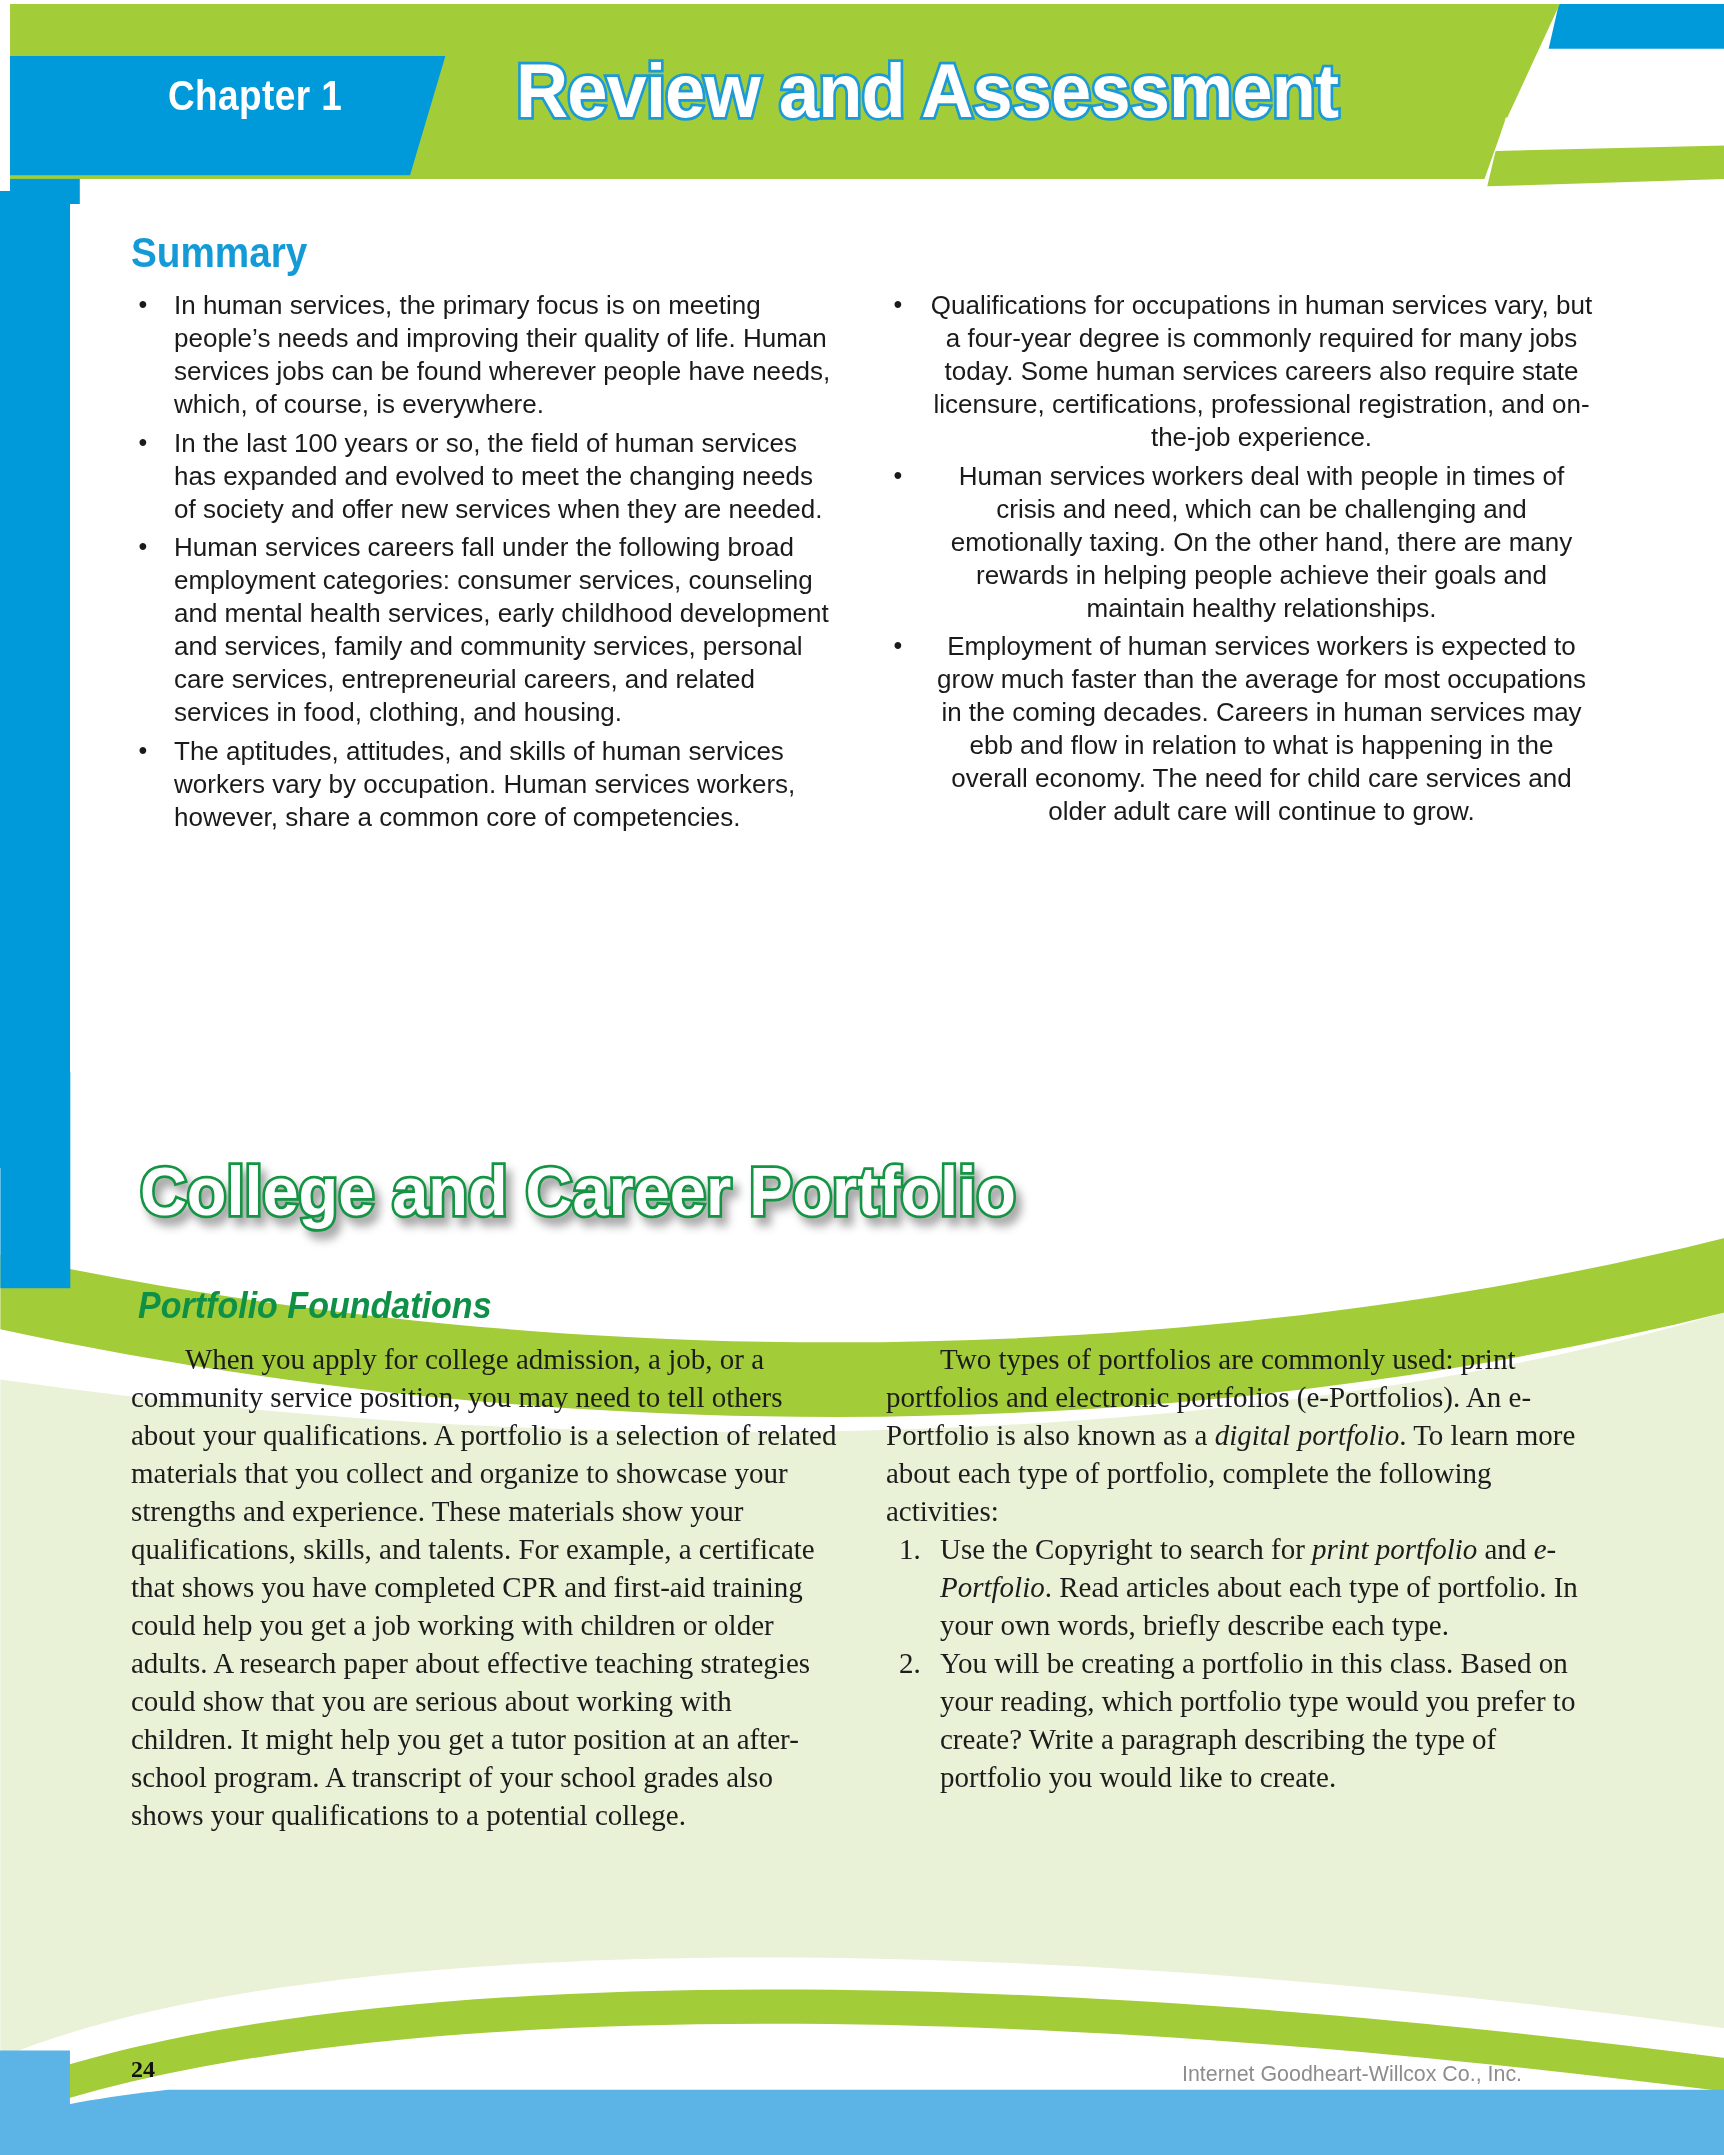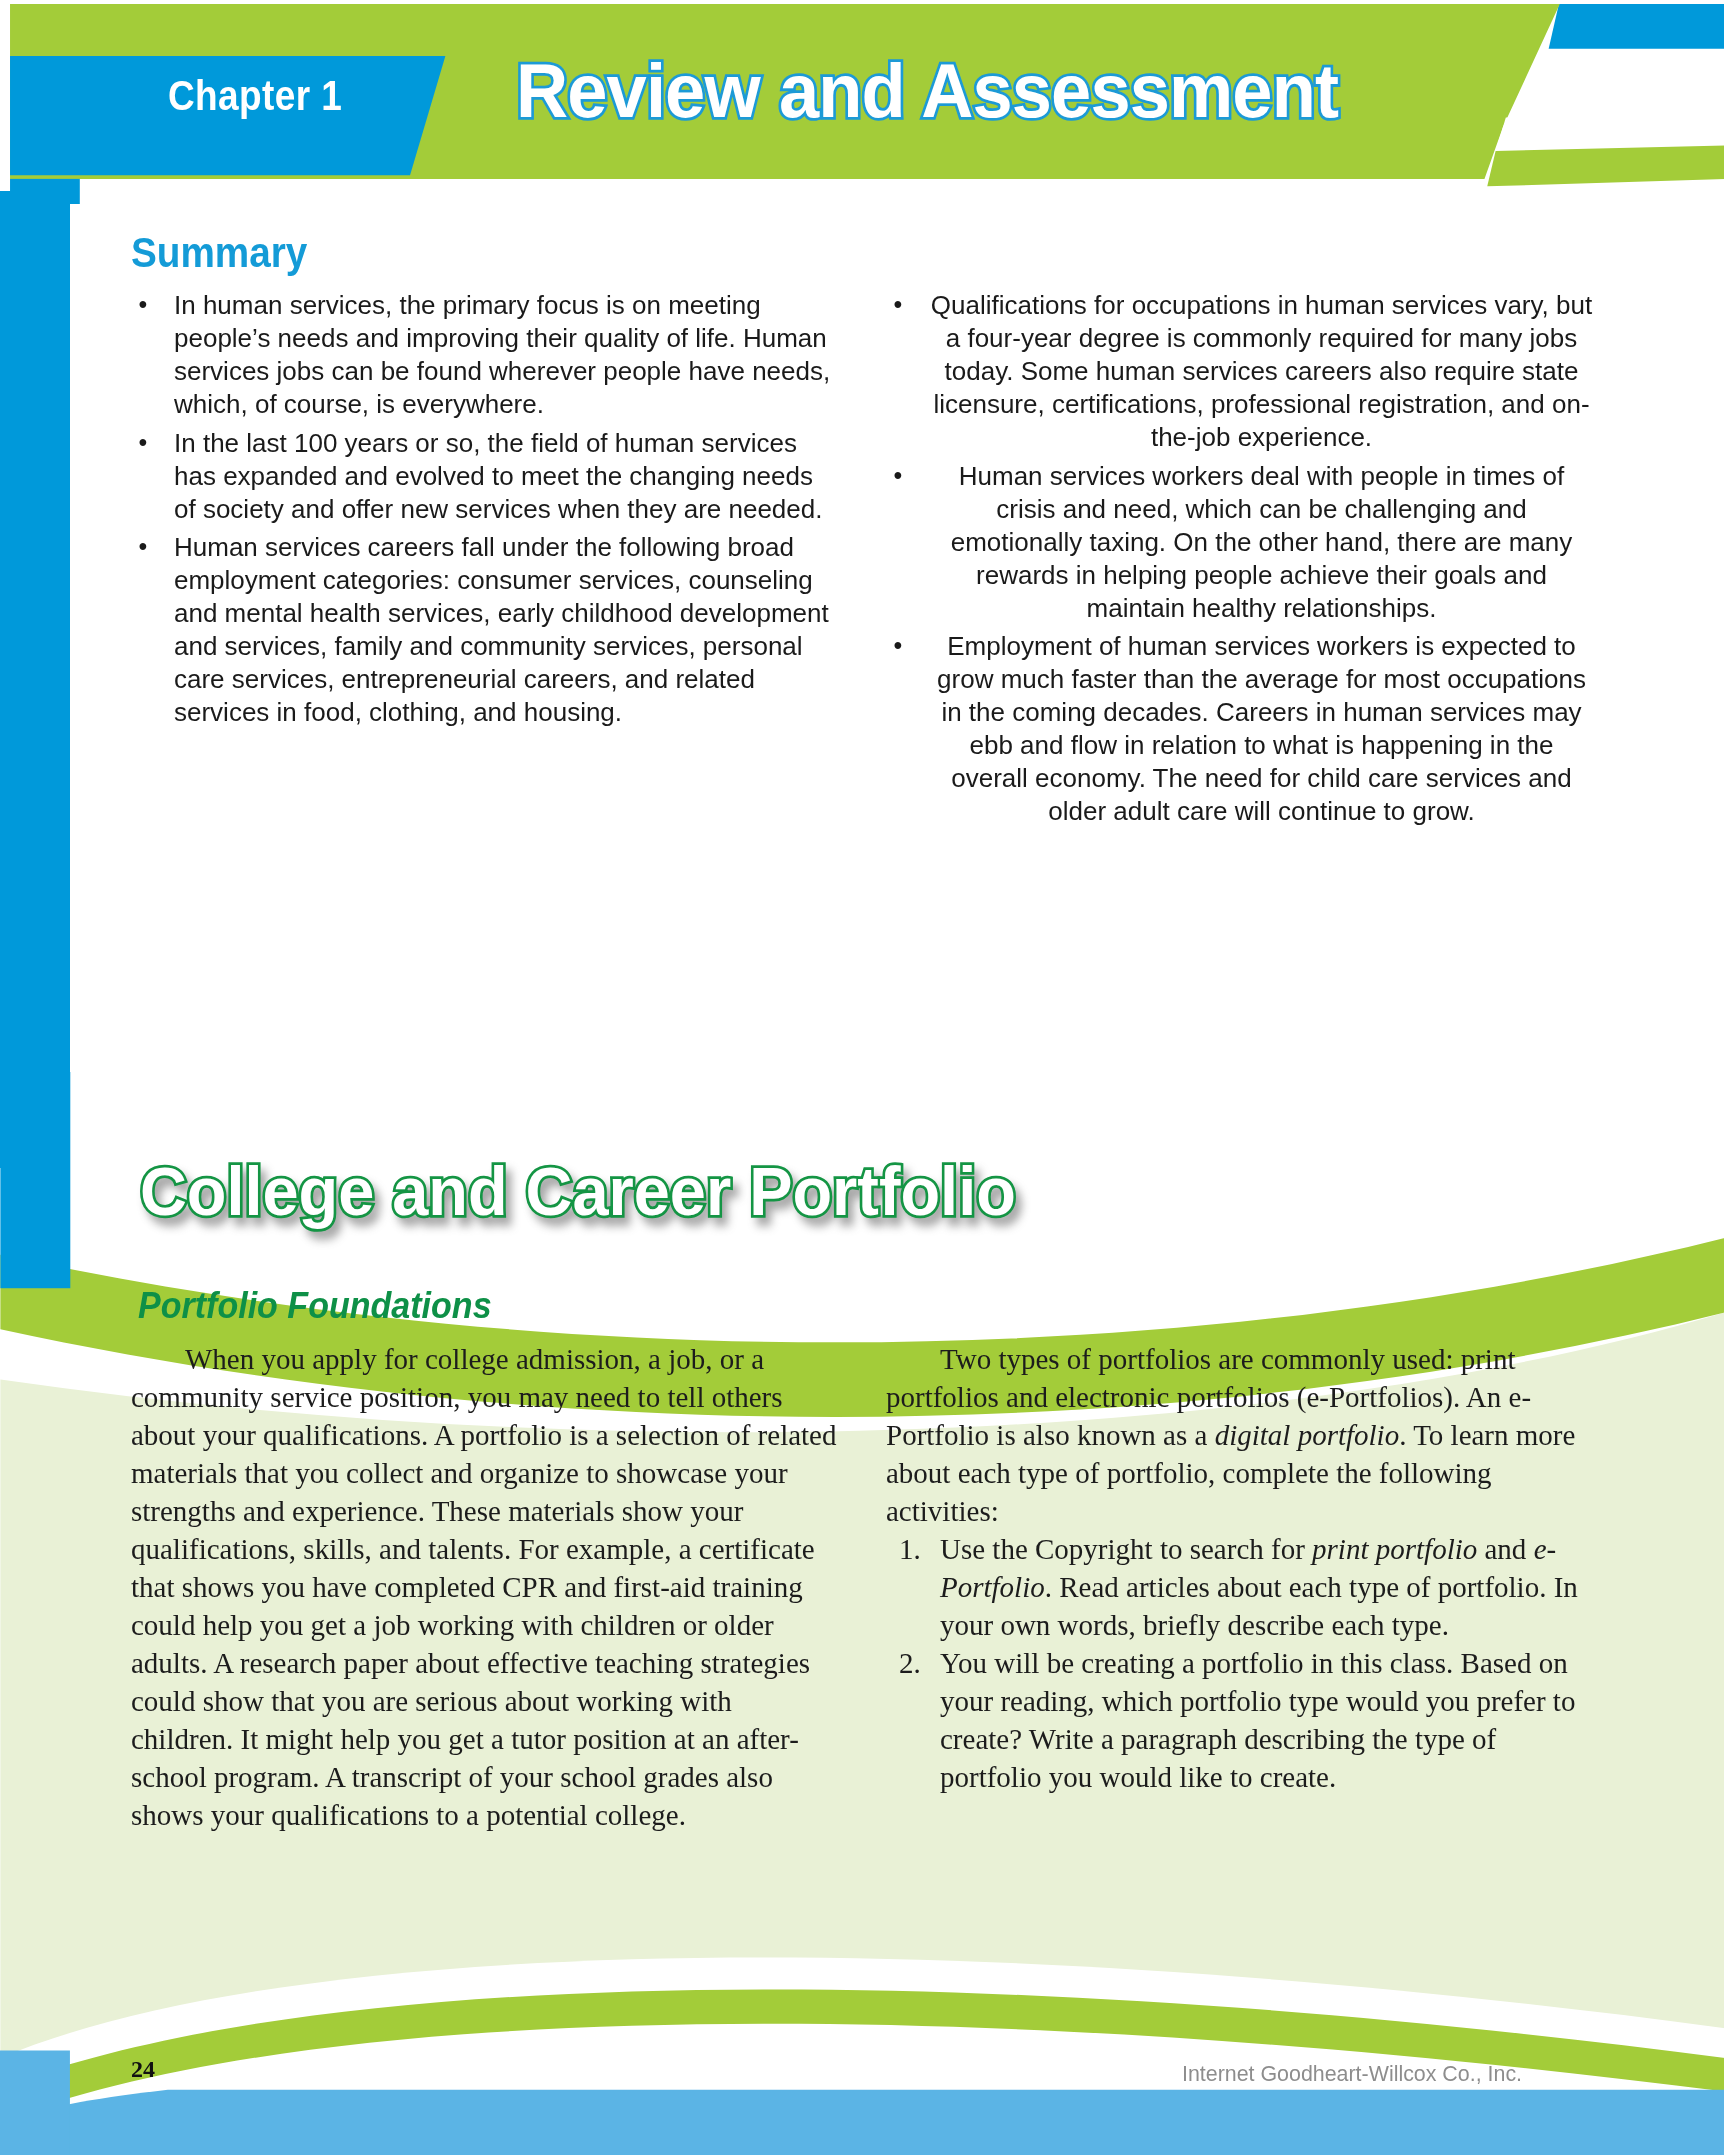--- a/index.html
+++ b/index.html
@@ -139,20 +139,21 @@
   <div class="left-rail"></div>
 
   <div class="summary-sec">
     <div class="summary-head">Summary</div>
     <div class="sum-cols">
       <div class="sum-col left">
         <ul class="bl">
           <li>In human services, the primary focus is on meeting people’s needs and improving their quality of life. Human services jobs can be found wherever people have needs, which, of course, is everywhere.</li>
           <li>In the last 100 years or so, the field of human services has expanded and evolved to meet the changing needs of society and offer new services when they are needed.</li>
           <li>Human services careers fall under the following broad employment categories: consumer services, counseling and mental health services, early childhood development and services, family and community services, personal care services, entrepreneurial careers, and related services in food, clothing, and housing.</li>
+          <li>The aptitudes, attitudes, and skills of human services workers vary by occupation. Human services workers, however, share a common core of competencies.</li>
         </ul>
       </div>
       <div class="sum-col right">
         <ul class="bl">
           <li>Qualifications for occupations in human services vary, but a four-year degree is commonly required for many jobs today. Some human services careers also require state licensure, certifications, professional registration, and on-the-job experience.</li>
           <li>Human services workers deal with people in times of crisis and need, which can be challenging and emotionally taxing. On the other hand, there are many rewards in helping people achieve their goals and maintain healthy relationships.</li>
           <li>Employment of human services workers is expected to grow much faster than the average for most occupations in the coming decades. Careers in human services may ebb and flow in relation to what is happening in the overall economy. The need for child care services and older adult care will continue to grow.</li>
         </ul>
       </div>
     </div>

